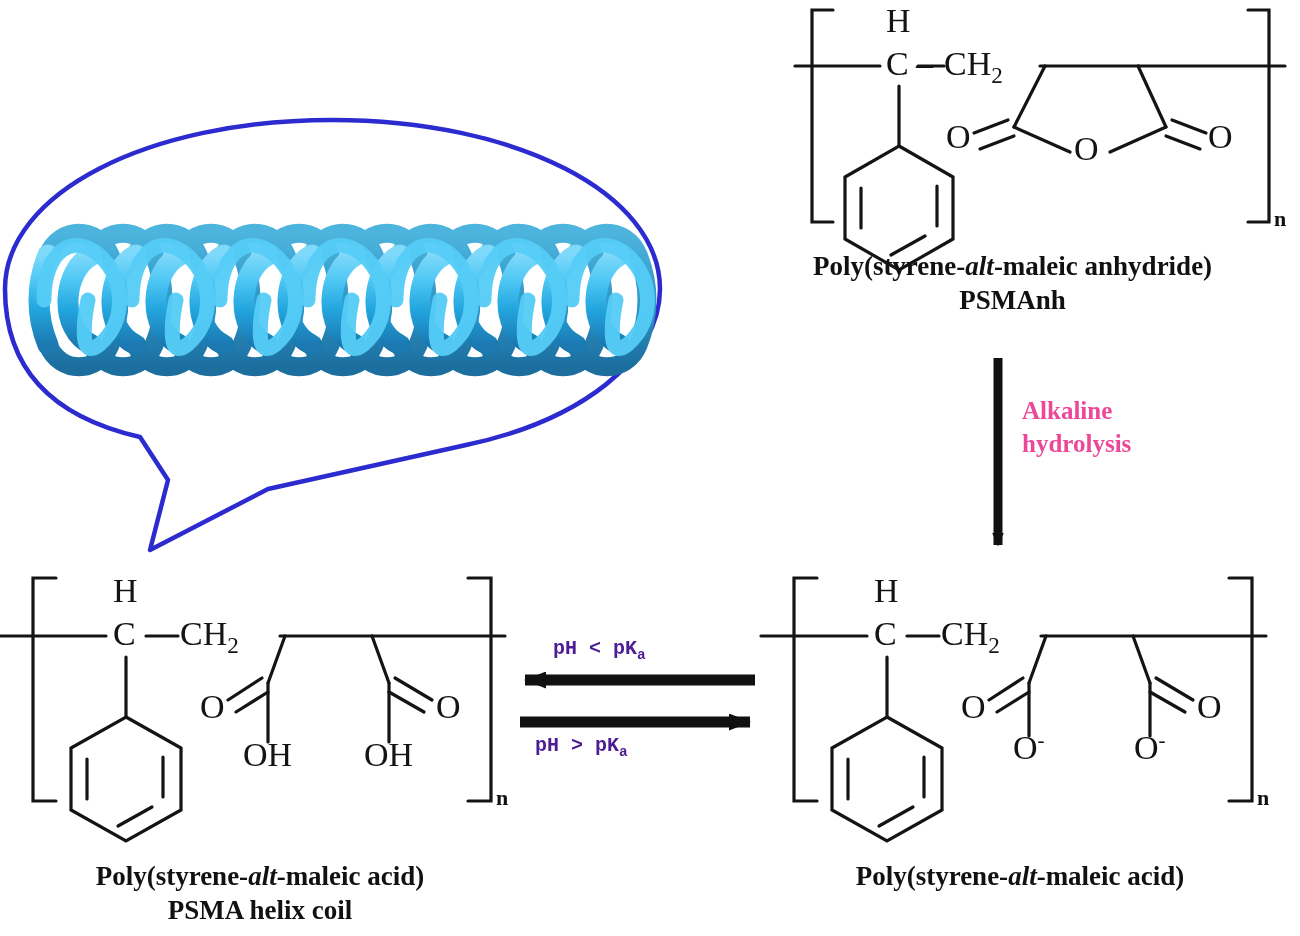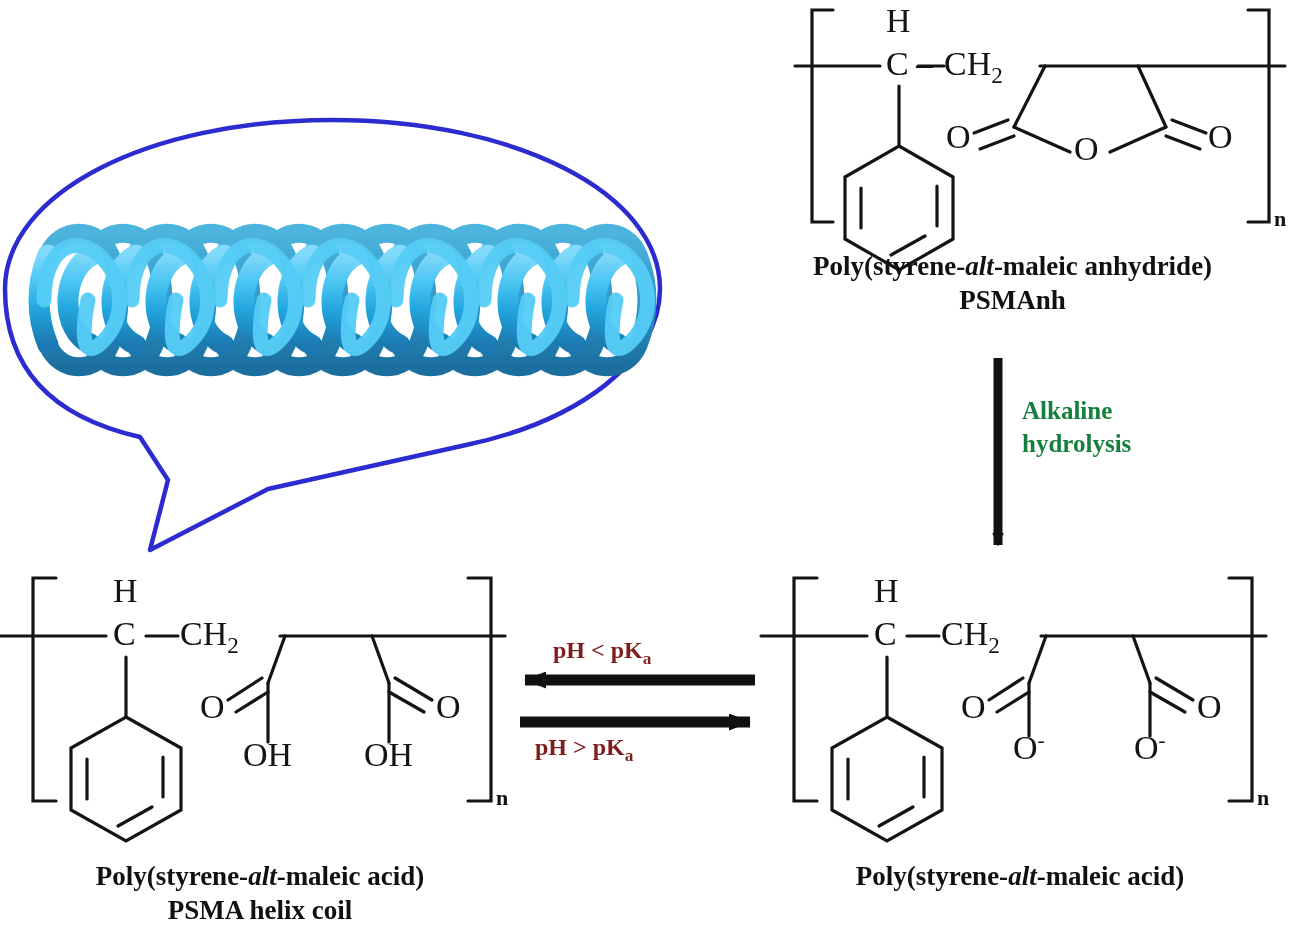--- a/index.html
+++ b/index.html
@@ -6,23 +6,23 @@
   html,body{margin:0;padding:0;background:#ffffff;}
   body{width:1300px;height:936px;position:relative;overflow:hidden;
        font-family:"Liberation Serif","DejaVu Serif",serif;color:#1a1a1a;}
   .stage{position:absolute;left:0;top:0;width:1300px;height:936px;}
   svg{position:absolute;left:0;top:0;width:1300px;height:936px;overflow:visible;}
   .caption{position:absolute;text-align:center;font-weight:bold;
            font-family:Liberation Serif, serif;
            font-size:27px;line-height:1.25;color:#111111;white-space:nowrap;}
   .caption .it{font-style:italic;}
   .cond{position:absolute;font-weight:bold;font-size:25px;line-height:1.3;
-        font-family:"Liberation Serif","DejaVu Serif",serif;color:#15803d;}
-  .phlab{position:absolute;font-weight:bold;font-size:24px;
-         font-family:Liberation Serif, serif;color:#7f1d1d;
+        font-family:"Liberation Serif","DejaVu Serif",serif;color:#ec4899;}
+  .phlab{position:absolute;font-weight:bold;font-size:20px;
+         font-family:Liberation Mono, monospace;color:#4c1d95;
          white-space:nowrap;}
   .phlab sub{font-size:0.72em;}
   .nlab{position:absolute;font-weight:bold;font-size:22px;
         font-family:"Liberation Serif","DejaVu Serif",serif;color:#111111;}
   .atom{position:absolute;font-size:34px;font-family:"Liberation Serif","DejaVu Serif",serif;
         color:#141414;white-space:nowrap;line-height:1;}
   .atom sub{font-size:0.68em;}
   .atom sup{font-size:0.62em;}
 </style>
 </head>

